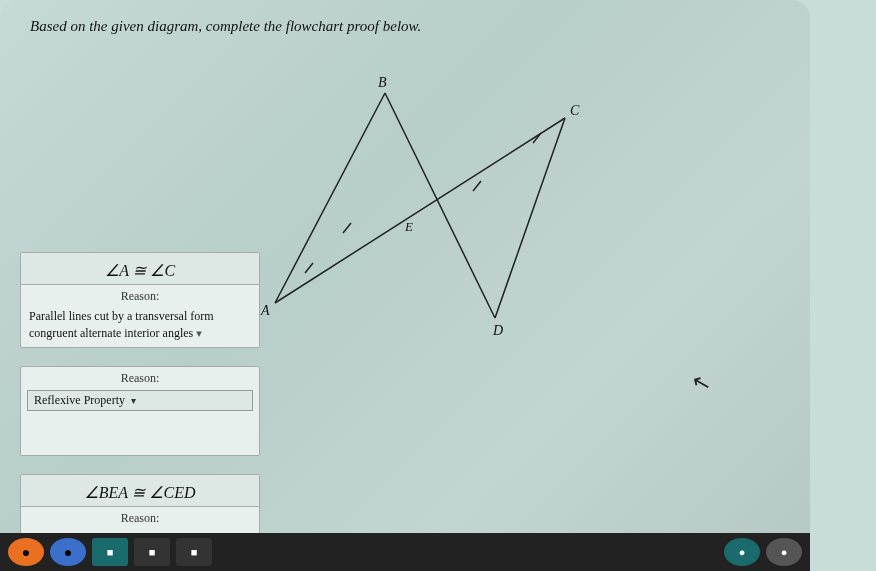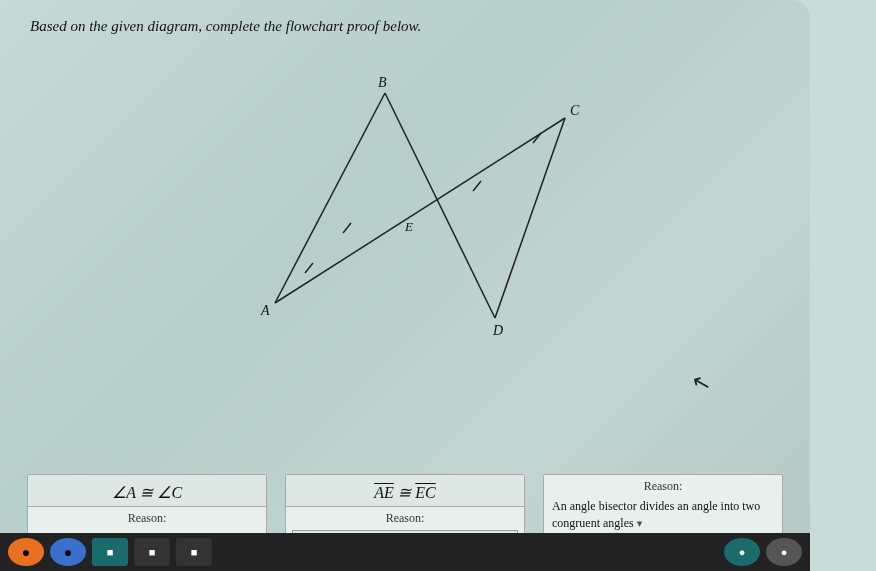--- a/index.html
+++ b/index.html
@@ -36,20 +36,21 @@
     }
     .diagram-svg {
       display: block;
     }
     .proof-boxes {
       position: absolute;
       bottom: 0;
       left: 0;
       right: 0;
       display: flex;
+      flex-direction: column;
       justify-content: center;
       gap: 18px;
       padding: 0 20px;
     }
     .proof-box {
       background: #e8f0ee;
       border: 1.5px solid #aaa;
       width: 240px;
       min-height: 90px;
       border-radius: 2px;
@@ -195,32 +196,32 @@
         ∠A ≅ ∠C
       </div>
       <div class="proof-box-reason-label">Reason:</div>
       <div class="proof-box-reason-text">
         Parallel lines cut by a transversal form congruent alternate interior angles
         <span style="font-size:11px; color:#555;">▾</span>
       </div>
     </div>
 
     <div class="proof-box">
-      <div class="proof-box-statement">
-        <span class="overline">AE</span> ≅ <span class="overline">EC</span>
-      </div>
       <div class="proof-box-reason-label">Reason:</div>
       <div class="proof-box-reason-select">
         <div class="reason-select-display">
           Reflexive Property &nbsp;<span class="reason-select-arrow">▾</span>
         </div>
       </div>
     </div>
 
     <div class="proof-box">
+      <div class="proof-box-statement">
+        ∠BEA ≅ ∠CED
+      </div>
       <div class="proof-box-reason-label">Reason:</div>
       <div class="proof-box-reason-text">
         An angle bisector divides an angle into two congruent angles
         <span style="font-size:11px; color:#555;">▾</span>
       </div>
     </div>
 
   </div>
 
   <div class="taskbar">

